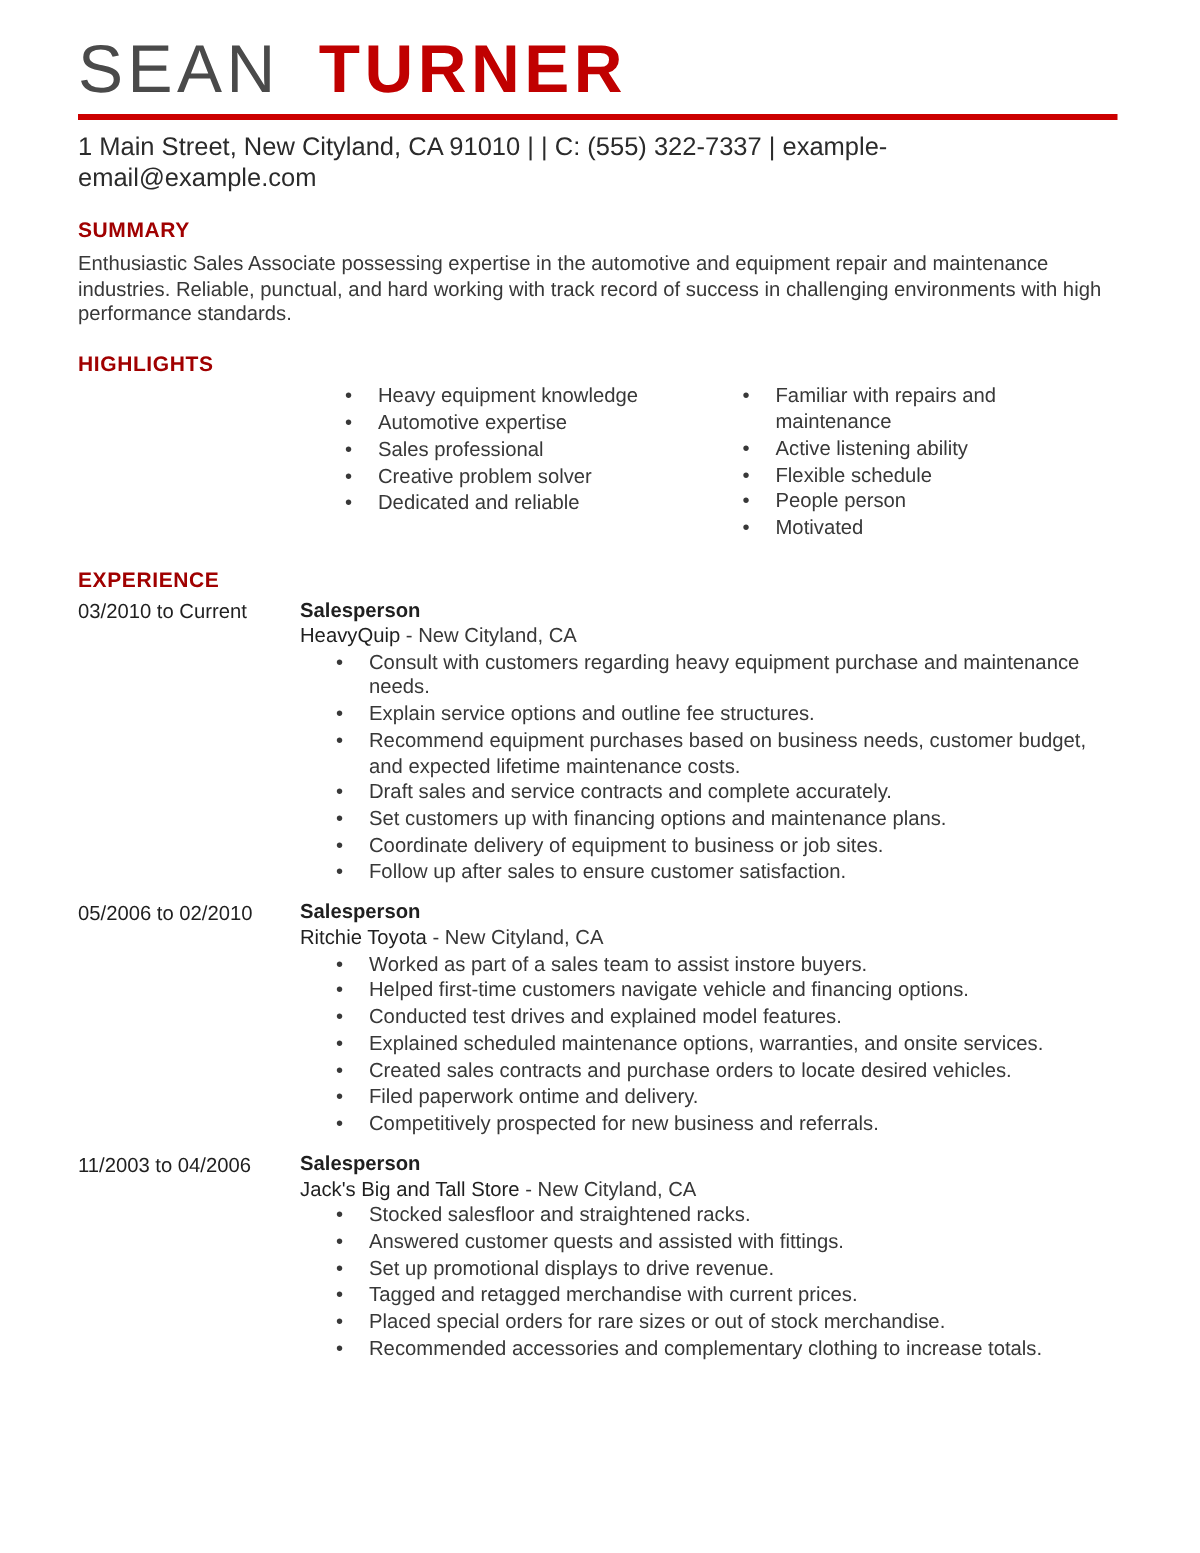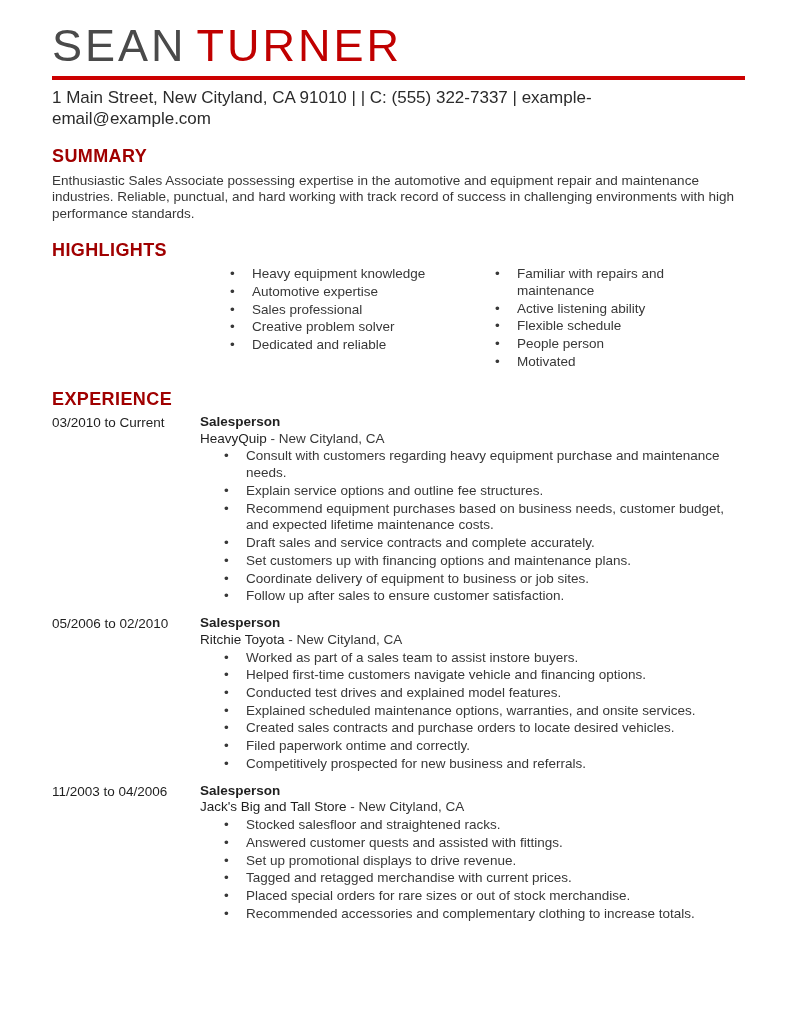--- a/index.html
+++ b/index.html
@@ -19,36 +19,36 @@
 
   
   .name {
     margin: 0;
     font-size: 45px;
     line-height: 1.05;
     letter-spacing: 3px;
     white-space: nowrap;
   }
   .name .first { font-weight: 400; color: #4a4a4a; }
-  .name .last  { font-weight: 400; color: #c00000; margin-left: 10px; }
+  .name .last  { font-weight: 700; color: #c00000; margin-left: 26px; }
   .rule {
     height: 4px;
     background: #cc0000;
     margin-top: 7px;
   }
   .contact {
     margin-top: 7px;
     font-size: 17px;
     color: #2b2b2b;
   }
 
   
   h2 {
     margin: 16px 0 5px 0;
-    font-size: 18px;
+    font-size: 14px;
     font-weight: 700;
     color: #a00000;
     letter-spacing: 0.4px;
   }
   .summary-text { margin: 0; color: #383838; }
 
   
   .hl-cols { display: flex; margin-left: 176px; margin-top: 2px; }
   ul.hl-col { list-style: none; margin: 0; padding: 0; }
   .hl-col-1 { width: 265px; }
@@ -156,21 +156,21 @@
         <div class="company-line">
           <span class="company-name">Ritchie Toyota</span><span class="company-location"> - New Cityland, CA</span>
         </div>
         <ul class="job-bullets">
 
         <li>Worked as part of a sales team to assist instore buyers.</li>
             <li>Helped first-time customers navigate vehicle and financing options.</li>
             <li>Conducted test drives and explained model features.</li>
             <li>Explained scheduled maintenance options, warranties, and onsite services.</li>
             <li>Created sales contracts and purchase orders to locate desired vehicles.</li>
-            <li>Filed paperwork ontime and correctly.</li>
+            <li>Filed paperwork ontime and delivery.</li>
             <li>Competitively prospected for new business and referrals.</li>
           </ul>
       </div>
     </div>
 
     <div class="job">
       <div class="dates">11/2003 to 04/2006</div>
       <div class="job-body">
         <div class="job-title">Salesperson</div>
         <div class="company-line">

